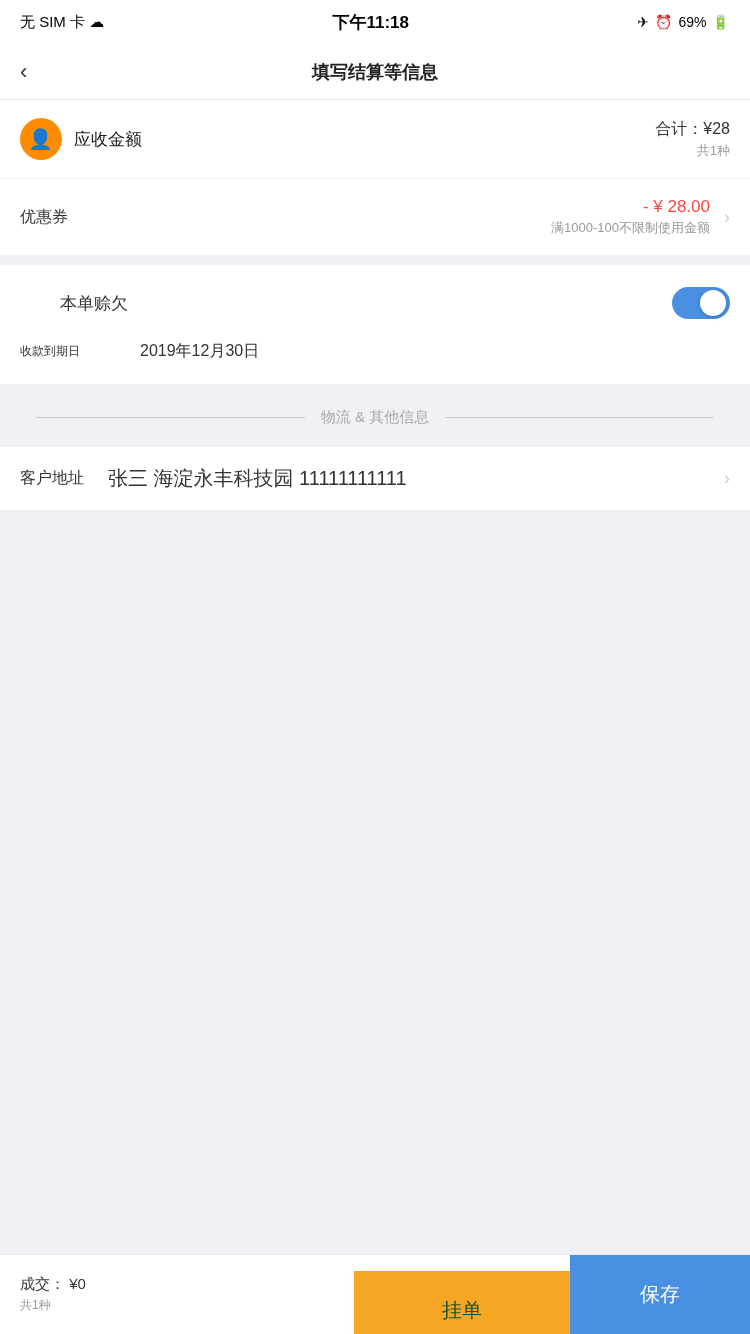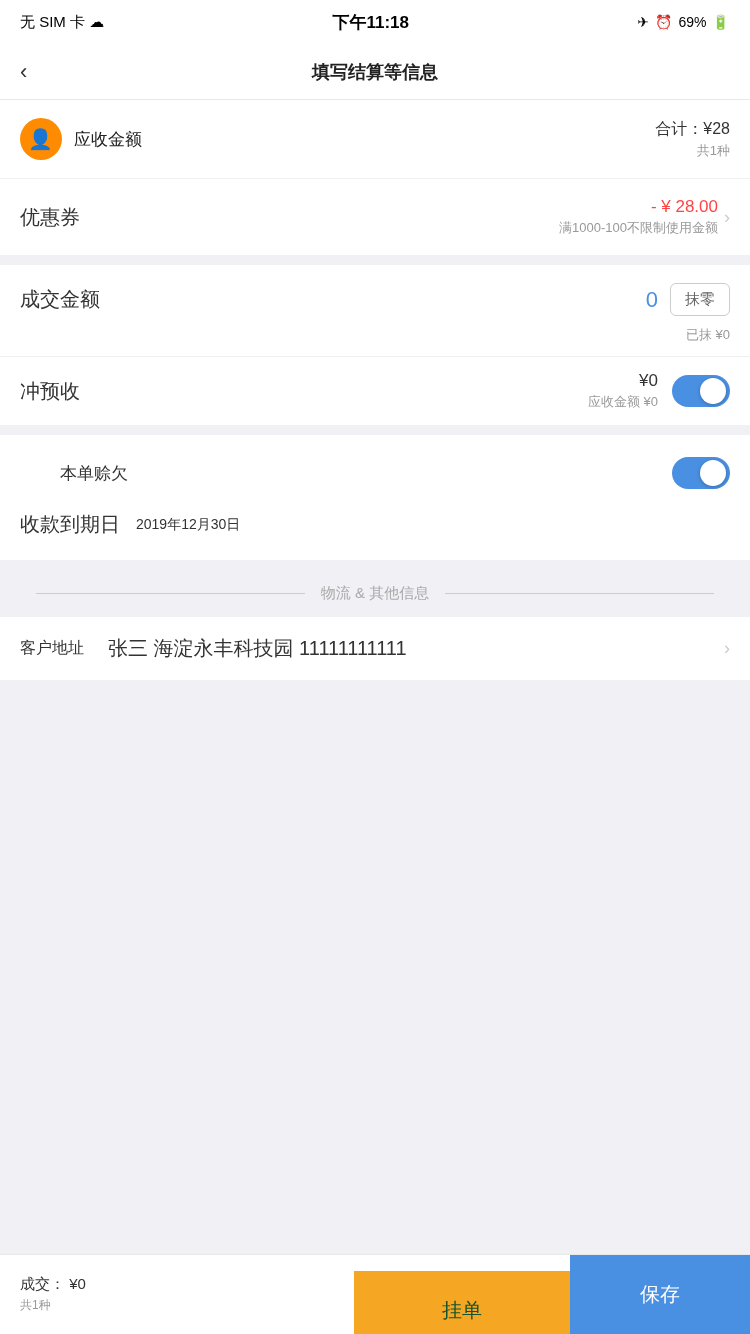--- a/index.html
+++ b/index.html
@@ -107,27 +107,27 @@
 
     
     .coupon-row {
       display: flex;
       align-items: center;
       justify-content: space-between;
       padding: 18px 20px;
       border-top: 1px solid #f0f0f0;
     }
     .row-label {
-      font-size: 20px;
+      font-size: 16px;
       color: #333;
     }
     .coupon-right {
       display: flex;
       align-items: center;
-      gap: 6px;
+      gap: 14px;
       text-align: right;
     }
     .coupon-amount {
       font-size: 17px;
       color: #ff4444;
       font-weight: 500;
     }
     .coupon-desc {
       font-size: 13px;
       color: #999;
@@ -240,26 +240,27 @@
       font-size: 17px;
       color: #333;
     }
     .due-date-row {
       padding: 0 20px 22px 20px;
       display: flex;
       align-items: center;
       gap: 16px;
     }
     .due-date-label {
-      font-size: 20px;
+      font-size: 12px;
       color: #333;
     }
     .due-date-value {
-      font-size: 14px;
-      color: #333;
+      font-size: 16px;
+      color: #333;
+      margin-left: 44px;
     }
 
     
     .logistics-header {
       background: #f0f0f5;
       padding: 14px 20px;
       text-align: center;
       position: relative;
       display: flex;
       align-items: center;
@@ -276,20 +277,21 @@
     .logistics-label {
       font-size: 15px;
       color: #aaa;
       white-space: nowrap;
     }
 
     
     .address-card {
       background: #fff;
       margin-bottom: 10px;
+      margin-top: 6px;
     }
     .address-row {
       display: flex;
       align-items: center;
       justify-content: space-between;
       padding: 18px 20px;
     }
     .address-label {
       font-size: 16px;
       color: #333;
@@ -399,43 +401,20 @@
       <div class="coupon-right">
         <div>
           <div class="coupon-amount">- ¥ 28.00</div>
           <div class="coupon-desc">满1000-100不限制使用金额</div>
         </div>
         <span class="chevron">›</span>
       </div>
     </div>
   </div>
 
-  <div class="transaction-card card">
-    <div class="transaction-row">
-      <span class="row-label">成交金额</span>
-      <div class="transaction-right">
-        <span class="amount-blue">0</span>
-        <button class="round-off-btn">抹零</button>
-      </div>
-    </div>
-    <div class="already-rounded">已抹  ¥0</div>
-
-    <div class="prepay-row">
-      <span class="row-label">冲预收</span>
-      <div class="prepay-right">
-        <div class="prepay-amounts">
-          <div class="prepay-amount">¥0</div>
-          <div class="prepay-receivable">应收金额 ¥0</div>
-        </div>
-        <div class="toggle">
-          <div class="toggle-knob"></div>
-        </div>
-      </div>
-    </div>
-  </div>
 
   <div class="debt-card card">
     <div class="debt-row">
       <span class="debt-label">本单赊欠</span>
       <div class="toggle">
         <div class="toggle-knob"></div>
       </div>
     </div>
     <div class="due-date-row">
       <span class="due-date-label">收款到期日</span>

